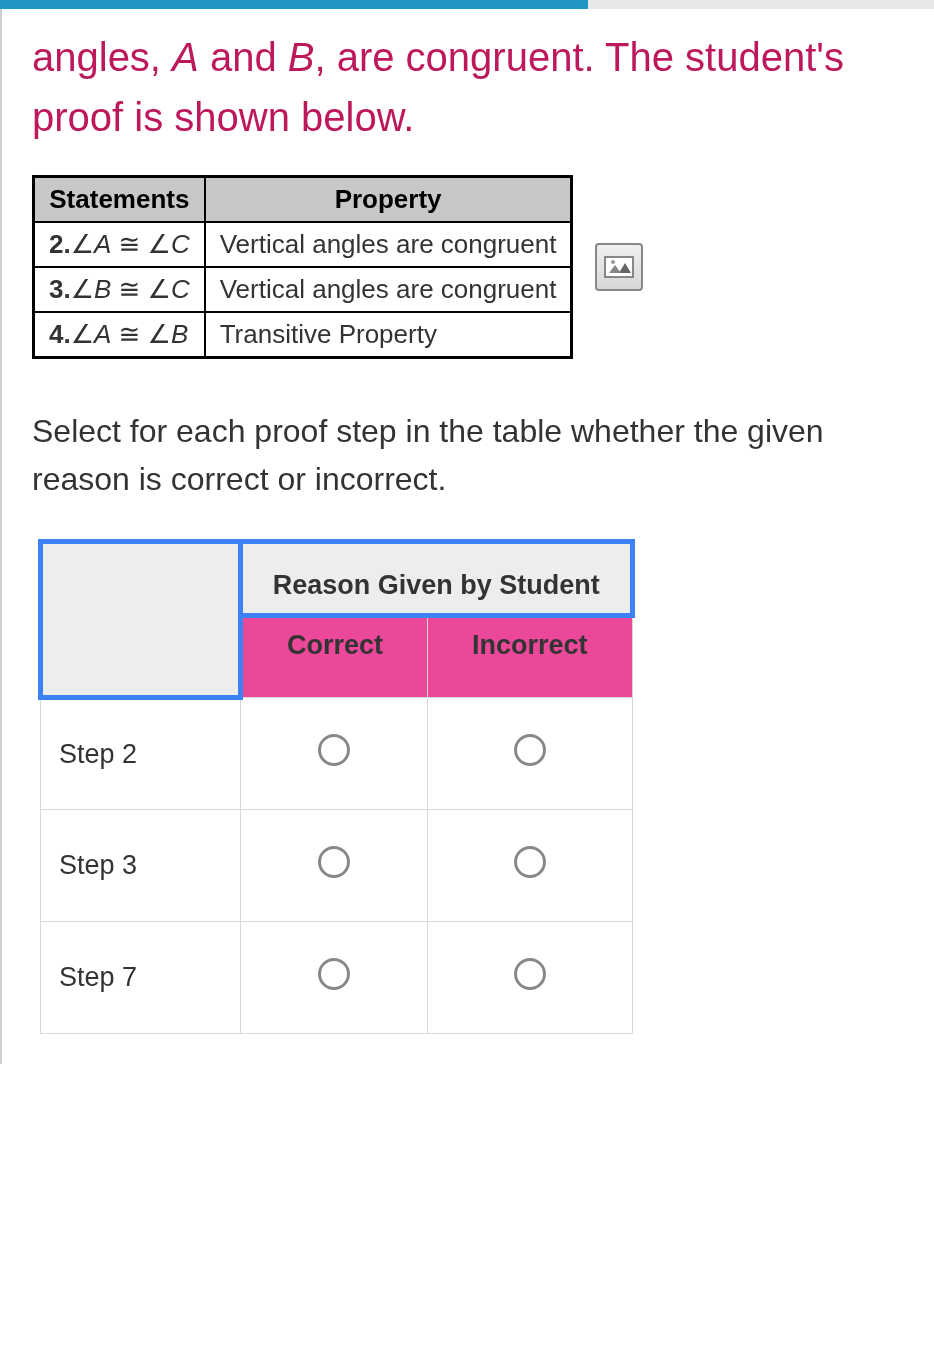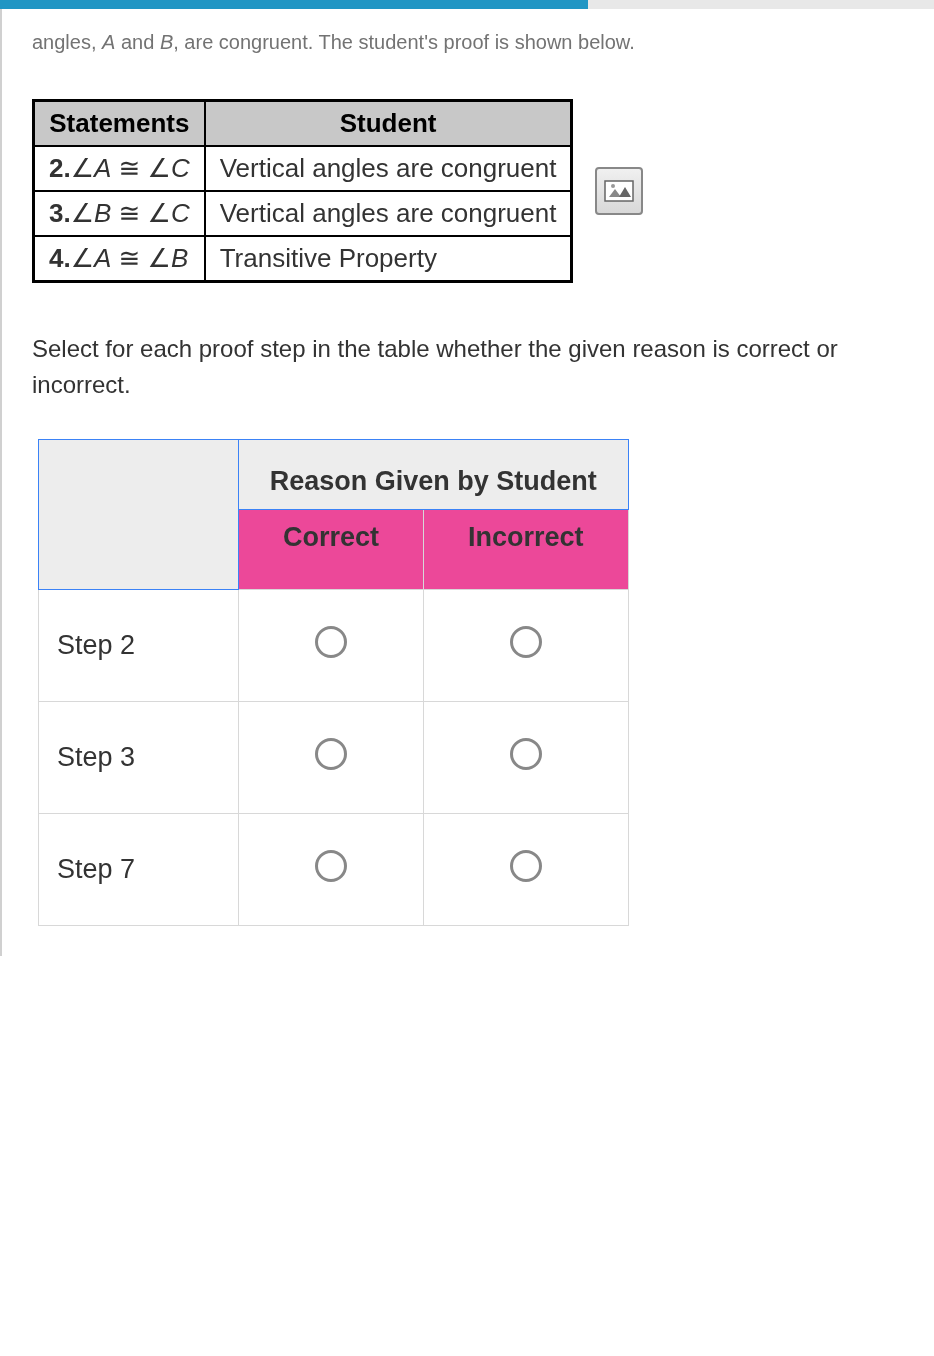--- a/index.html
+++ b/index.html
@@ -21,24 +21,24 @@
     .progress-fill {
       height: 100%;
       background: #2196c4;
       width: 63%;
     }
     .content {
       padding: 18px 30px 30px 30px;
       border-left: 2px solid #d0d0d0;
     }
     .intro-text {
-      font-size: 20px;
-      color: #737373;
+      font-size: 40px;
+      color: #be185d;
       line-height: 1.5;
-      margin-bottom: 42px;
+      margin-bottom: 28px;
     }
     .intro-text .italic {
       font-style: italic;
     }
     .proof-container {
       display: flex;
       align-items: center;
       gap: 22px;
       margin-bottom: 48px;
     }
@@ -78,35 +78,35 @@
       height: 48px;
       border: 2px solid #888;
       background: linear-gradient(#f0f0f0, #d8d8d8);
       border-radius: 4px;
       display: flex;
       align-items: center;
       justify-content: center;
       align-self: center;
     }
     .question-text {
-      font-size: 24px;
+      font-size: 32px;
       color: #333;
       line-height: 1.5;
       margin-bottom: 36px;
     }
     .answer-table {
       border-collapse: collapse;
       margin-left: 6px;
     }
     .answer-table .header-row th {
       background: #ededed;
       font-size: 27px;
       font-weight: bold;
       padding: 26px 18px;
-      border: 1px solid #3b82f6;
+      border: 5px solid #3b82f6;
       color: #333;
     }
     .answer-table .header-row th.blank {
       background: #ededed;
       width: 200px;
     }
     .answer-table .header-row th.reason-header {
       text-align: center;
       padding: 26px 18px 12px 18px;
     }
@@ -151,21 +151,21 @@
 <div class="content">
   <p class="intro-text">
     <span>angles, </span><span class="italic">A</span><span> and </span><span class="italic">B</span><span>, are congruent.  The student's proof is shown below.</span>
   </p>
 
   <div class="proof-container">
     <table class="proof-table">
       <thead>
         <tr>
           <th>Statements</th>
-          <th>Student</th>
+          <th>Property</th>
         </tr>
       </thead>
       <tbody>
         <tr>
           <td class="stmt">
             <span class="num">2.</span><span class="angle">∠</span><span class="var">A</span>
             <span>≅</span>
             <span class="angle">∠</span><span class="var">C</span>
           </td>
           <td>Vertical angles are congruent</td>

